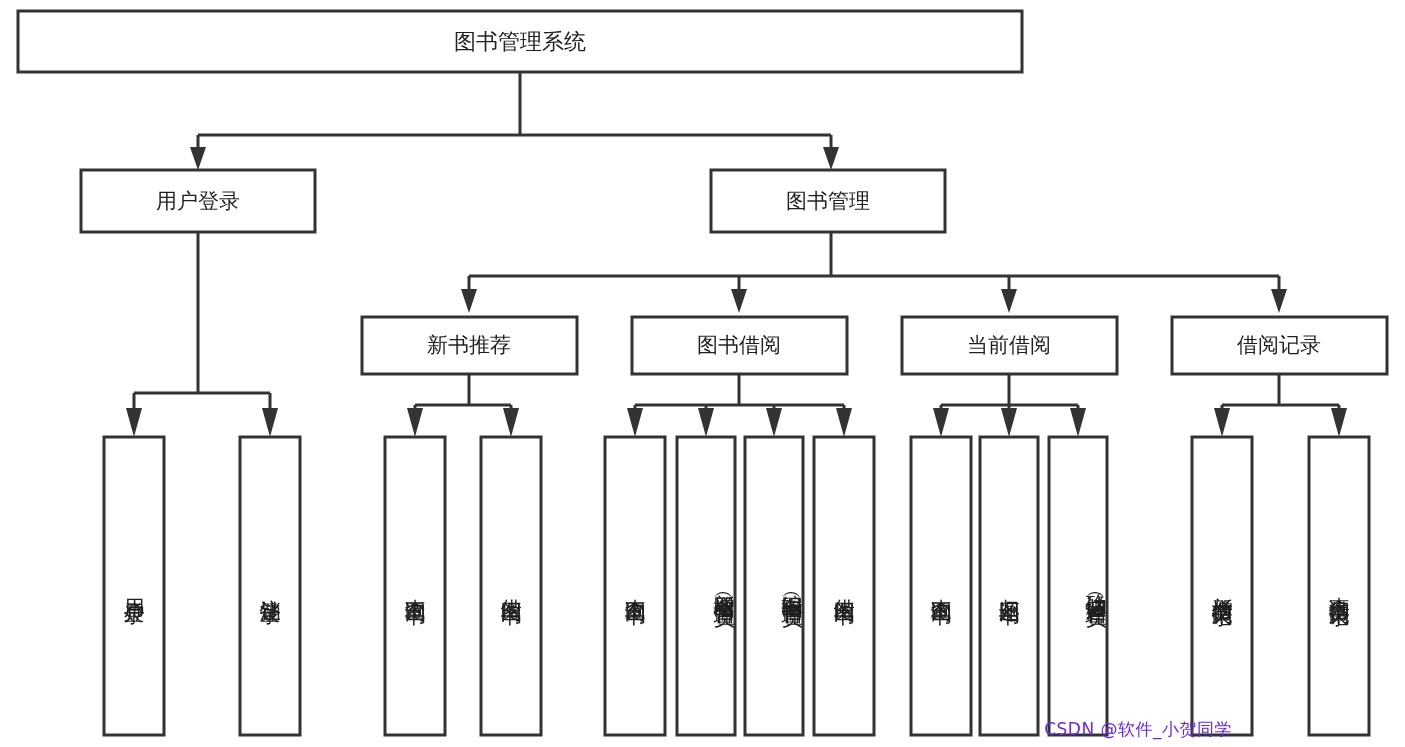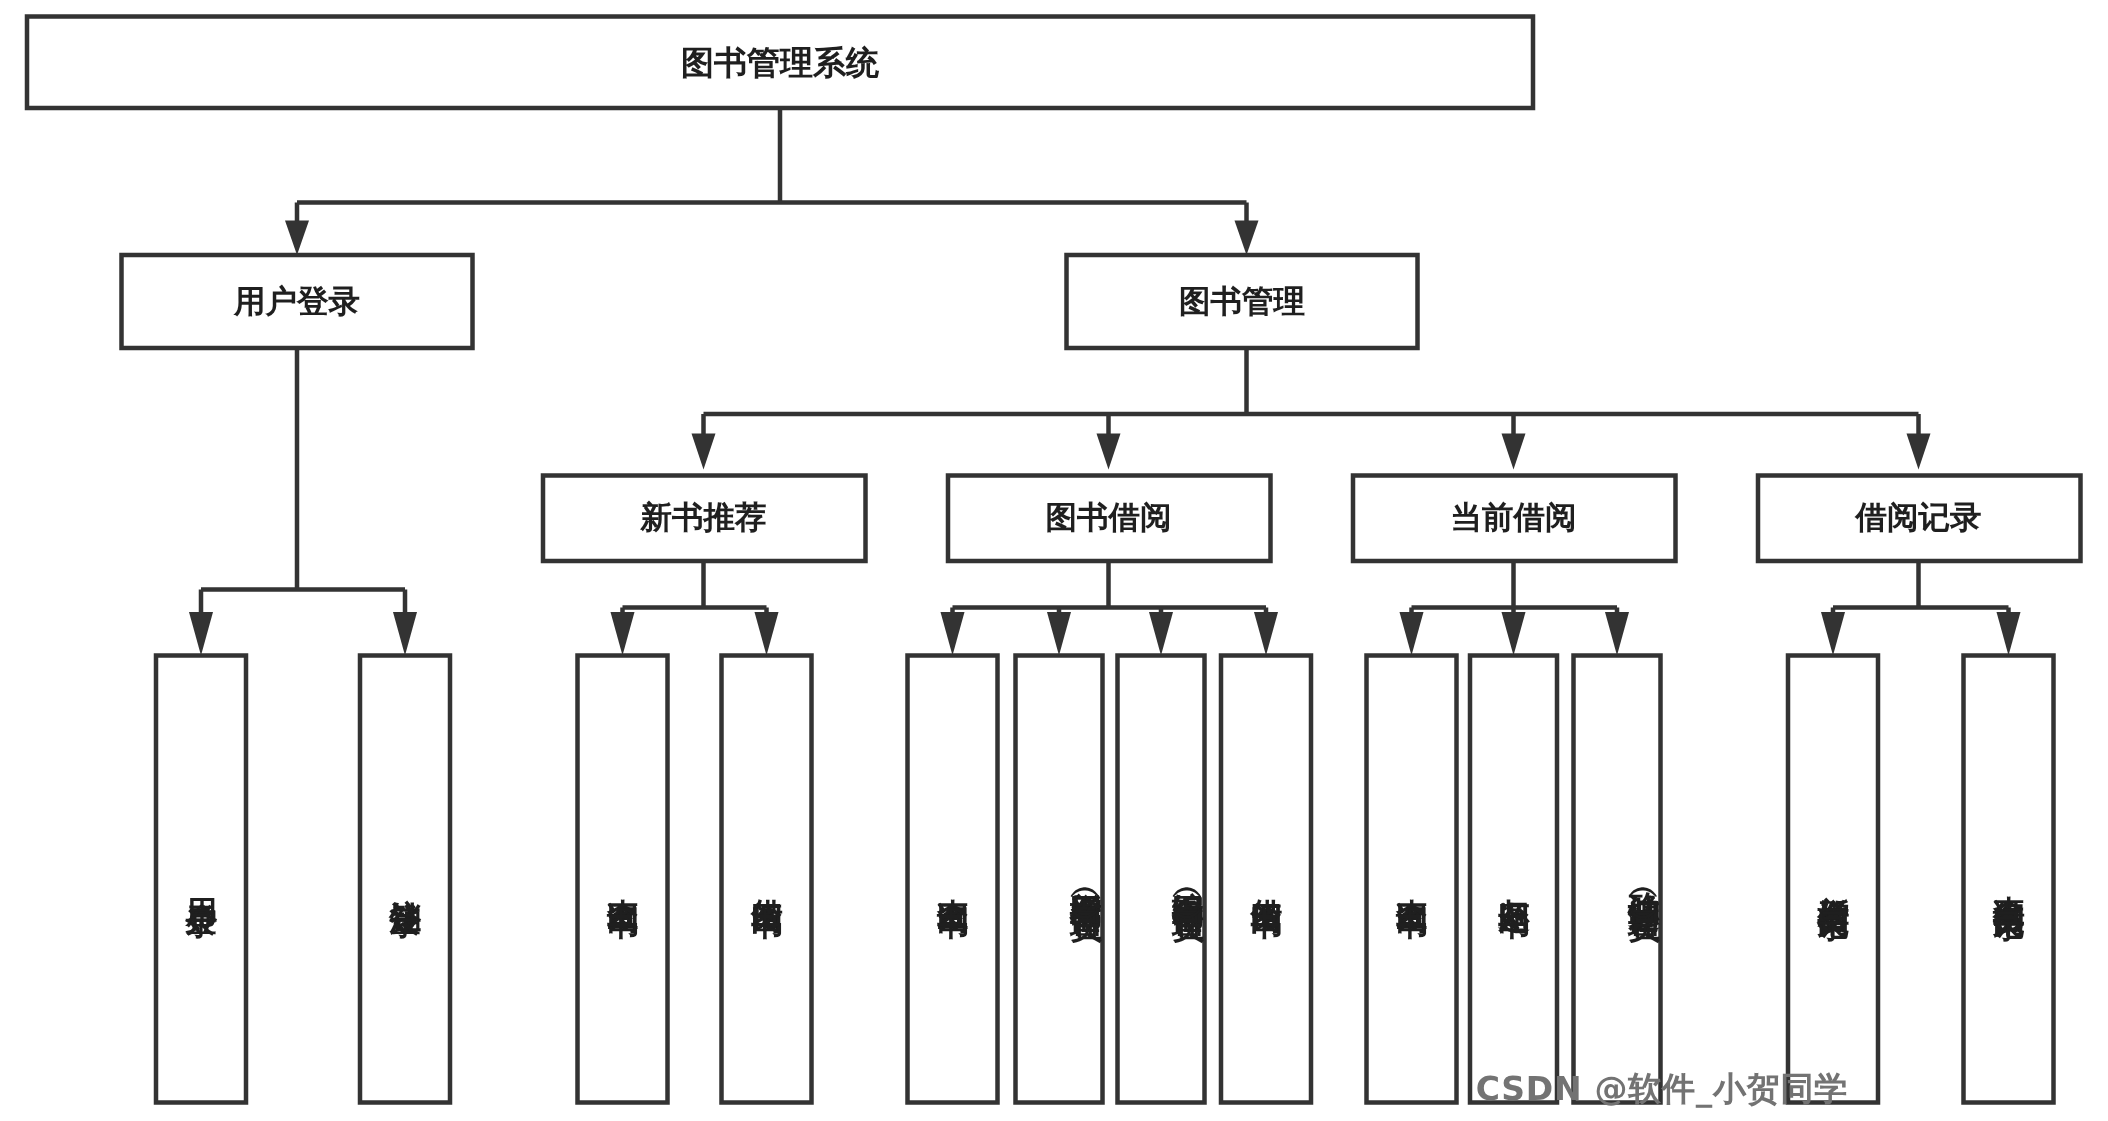--- a/index.html
+++ b/index.html
@@ -11,21 +11,20 @@
     width: 1405px;
     height: 747px;
     font-family: "DejaVu Sans", "Liberation Sans", sans-serif;
     overflow: hidden;
     position: relative;
   }
   #diagram-root {
     position: relative;
     width: 1240px;
     height: 747px;
-    font-weight: bold;
   }
   svg#diagram-svg {
     position: absolute;
     left: 0;
     top: 0;
     width: 1405px;
     height: 747px;
   }
   .node-box {
     fill: #ffffff;
@@ -65,22 +64,22 @@
     justify-content: center;
     text-align: center;
     white-space: nowrap;
     pointer-events: none;
   }
   .watermark {
     position: absolute;
     right: 8px;
     bottom: 6px;
     font-family: "DejaVu Sans", "Liberation Sans", sans-serif;
-    font-size: 22px;
-    color: #737373;
+    font-size: 17px;
+    color: #6d28d9;
     letter-spacing: 0.5px;
     white-space: nowrap;
   }
 </style>
 </head>
 <body>
 
 <div id="diagram-root">
 
   <svg id="diagram-svg" viewBox="0 0 1405 747">

